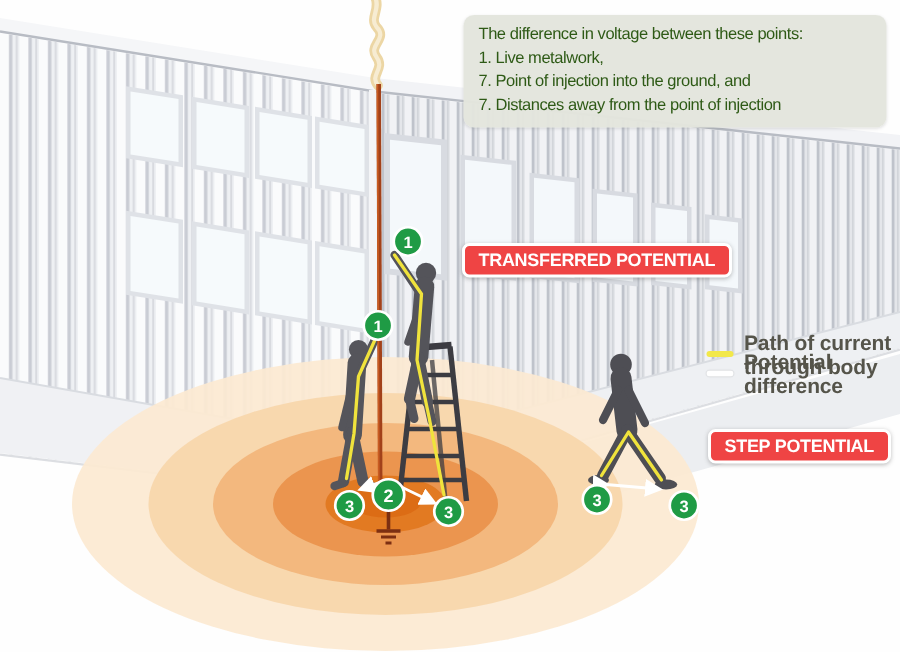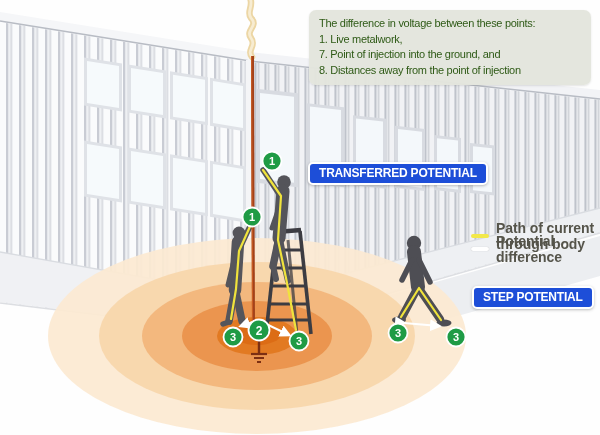--- a/index.html
+++ b/index.html
@@ -14,21 +14,21 @@
     position:absolute; left:309px; top:10px; width:262px;
     background:rgba(227,229,221,0.97);
     border-radius:7px; padding:6px 10px 7px;
     color:#2e5a16; font-weight:400; font-size:11px; line-height:15.5px;
     letter-spacing:-0.3px;
     box-shadow:0 1px 2px rgba(80,80,80,0.15);
   }
   .info-box .cont { padding-left:13px; }
 
   .badge {
-    position:absolute; background:#1d4ed8; color:#fff;
+    position:absolute; background:#ef4444; color:#fff;
     border:2px solid #fff; border-radius:5px;
     font-weight:700; font-size:12px; letter-spacing:-0.2px;
     padding:2px 9px 3px; white-space:nowrap;
     box-shadow:0 1px 3px rgba(70,70,70,0.35);
   }
   .badge-transferred { left:308px; top:162px; }
   .badge-touch       { left:103px; top:262px; }
   .badge-step        { left:472px; top:286px; }
 
   .legend { position:absolute; left:471px; top:229px;
@@ -235,21 +235,21 @@
         <circle cx="456" cy="337" r="9.5" fill="#1f9b45" stroke="#fff" stroke-width="1.8"></circle>
         <text x="456" y="341" class="mnum">3</text>
       </g>
     </g>
   </svg>
 
   <div class="info-box">
     <div>The difference in voltage between these points:</div>
     <div>1. Live metalwork,</div>
     <div>7. Point of injection into the ground, and</div>
-    <div>8. Distances away from the point of injection</div>
+    <div>7. Distances away from the point of injection</div>
   </div>
 
   <div class="badge badge-transferred">TRANSFERRED POTENTIAL</div>
   <div class="badge badge-step">STEP POTENTIAL</div>
 
   <div class="legend">
     <div class="legend-row">
       <span class="swatch swatch-yellow"></span>
       <span>Path of current through body</span>
     </div>

